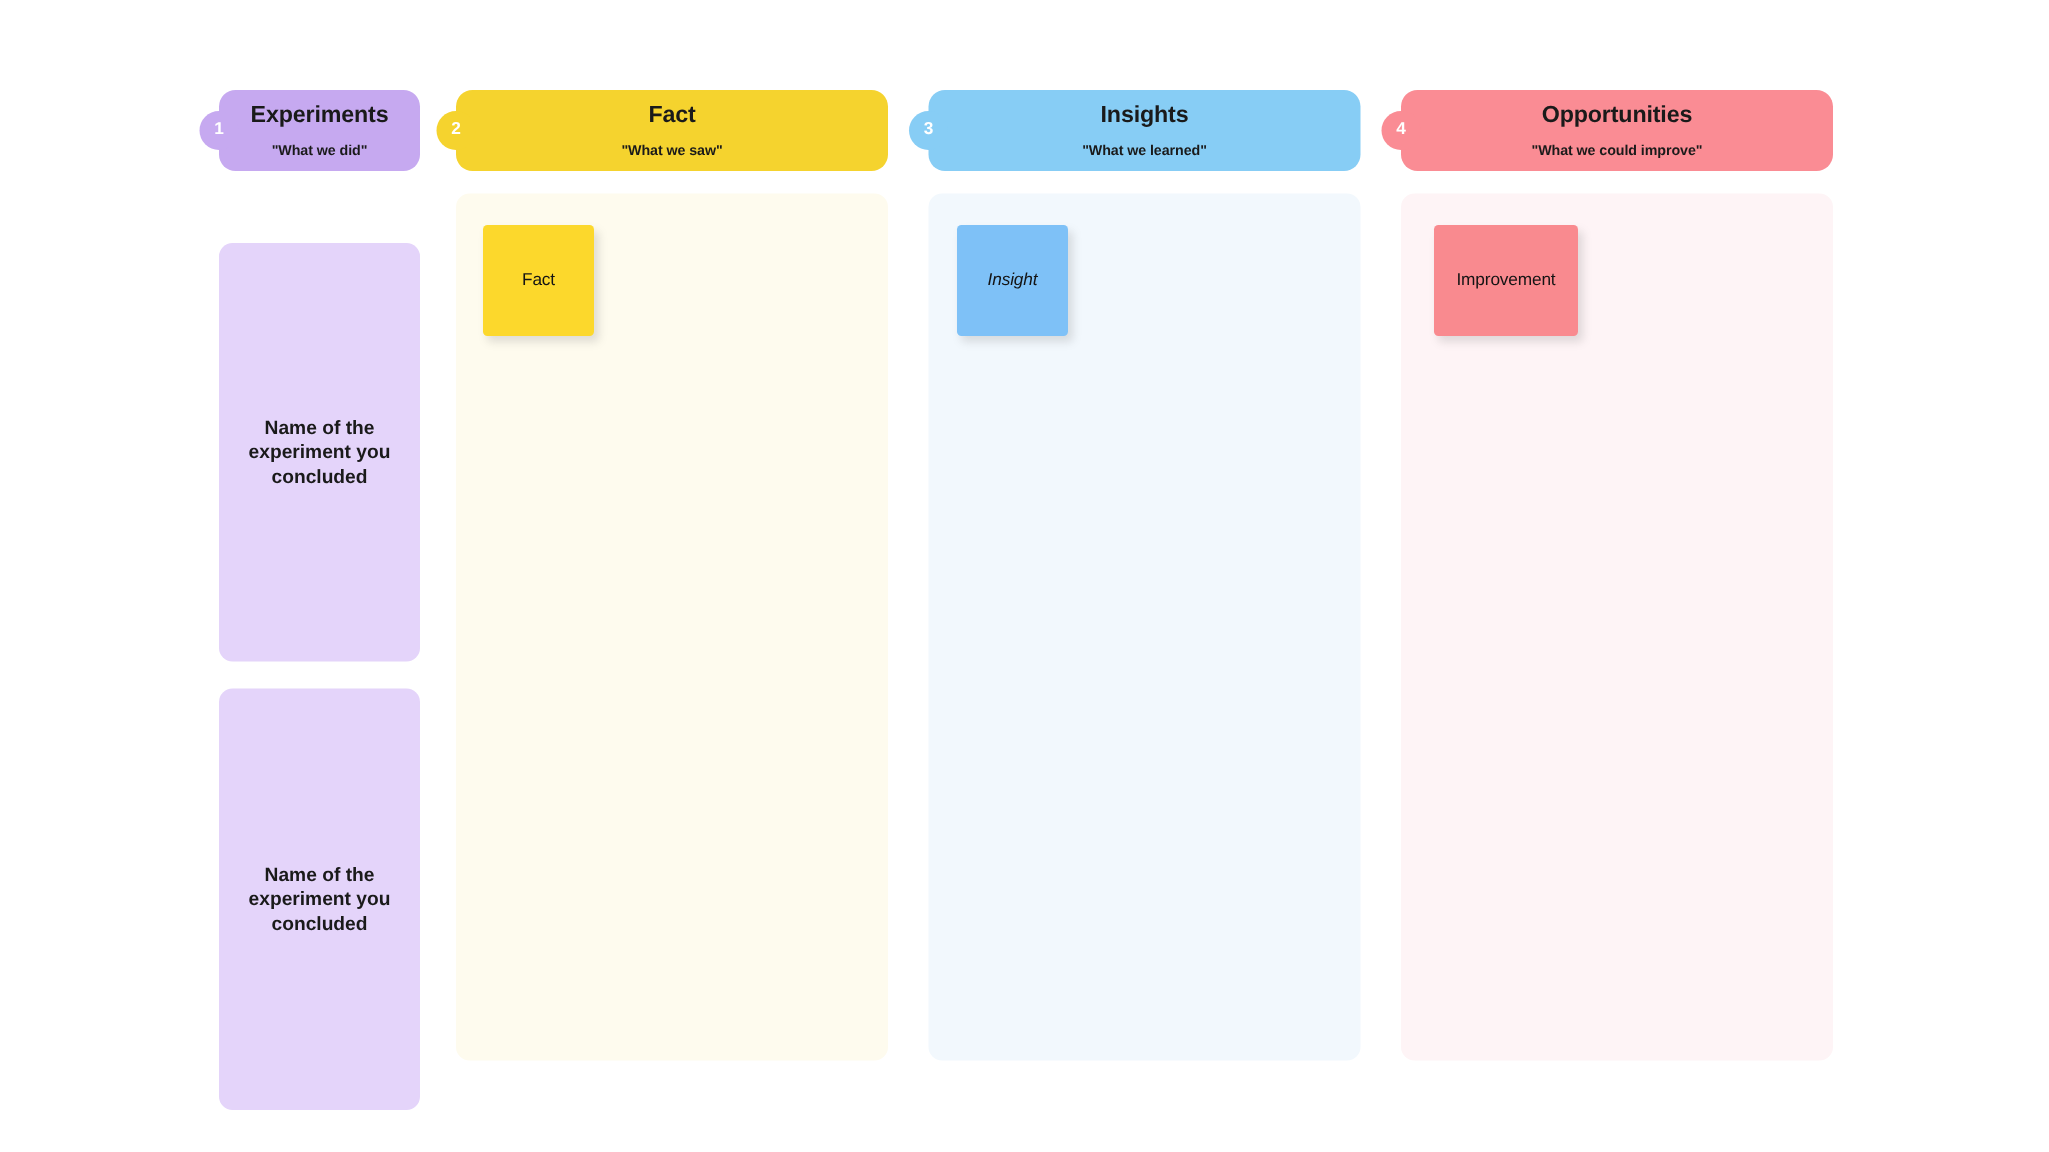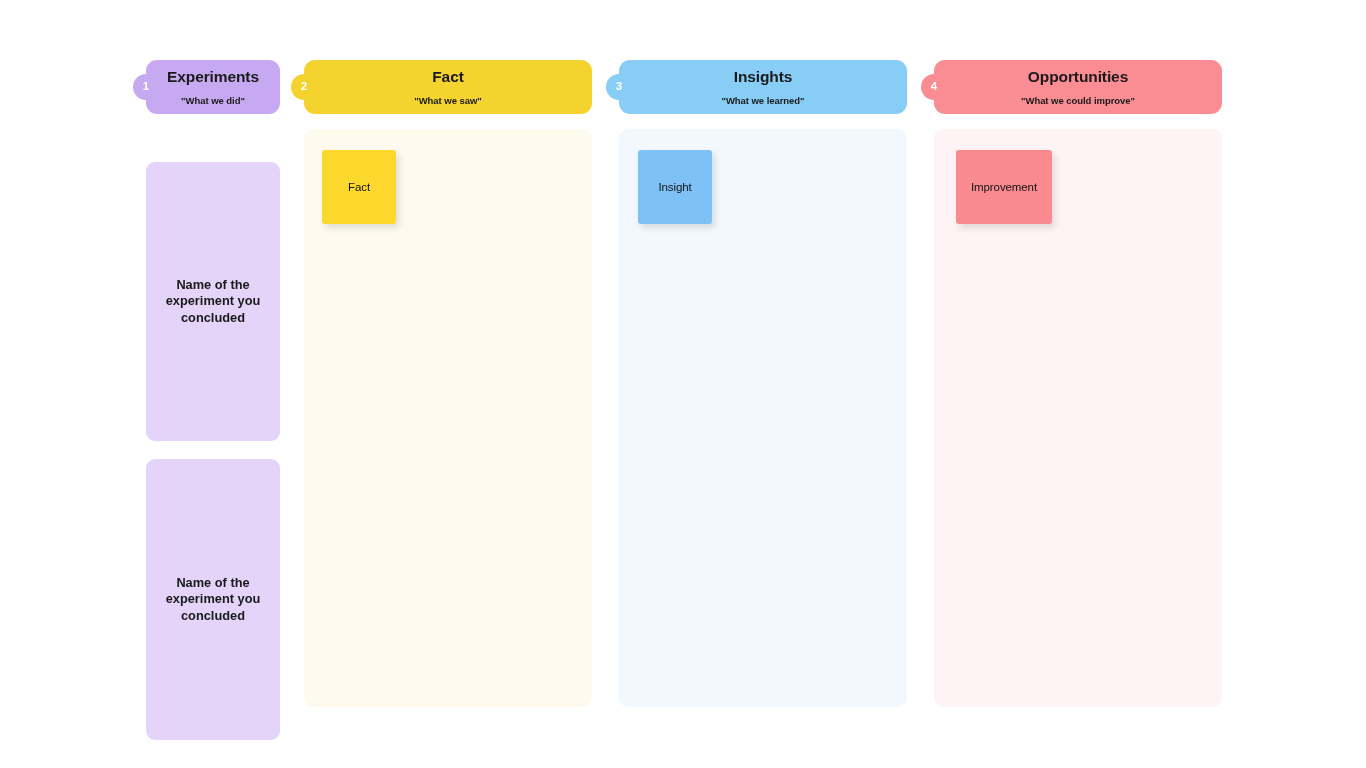--- a/index.html
+++ b/index.html
@@ -158,21 +158,21 @@
   <div class="column">
 
     <div class="col-header" id="hdr2" style="left: 619px; width: 288px; background: rgb(135, 205, 245);">
       <span class="col-badge" id="badge2" style="background: rgb(135, 205, 245);">3</span>
       <span class="col-title">Insights</span>
       <span class="col-sub">"What we learned"</span>
     </div>
 
     <div class="col-panel" id="pnl2" style="left: 619px; width: 288px; background: rgb(242, 248, 253);"></div>
 
-    <div class="sticky" id="note1" style="left: 638px; top: 150px; width: 74px; height: 74px; background: rgb(126, 193, 247);">
+    <div class="sticky" id="note1" style="left: 638px; top: 150px; width: 74px; height: 74px; background: rgb(126, 193, 247); font-style: italic;">
       <span class="sticky-label">Insight</span>
     </div>
   </div>
 
   <div class="column">
 
     <div class="col-header" id="hdr3" style="left: 934px; width: 288px; background: rgb(250, 140, 148);">
       <span class="col-badge" id="badge3" style="background: rgb(250, 140, 148);">4</span>
       <span class="col-title">Opportunities</span>
       <span class="col-sub">"What we could improve"</span>

